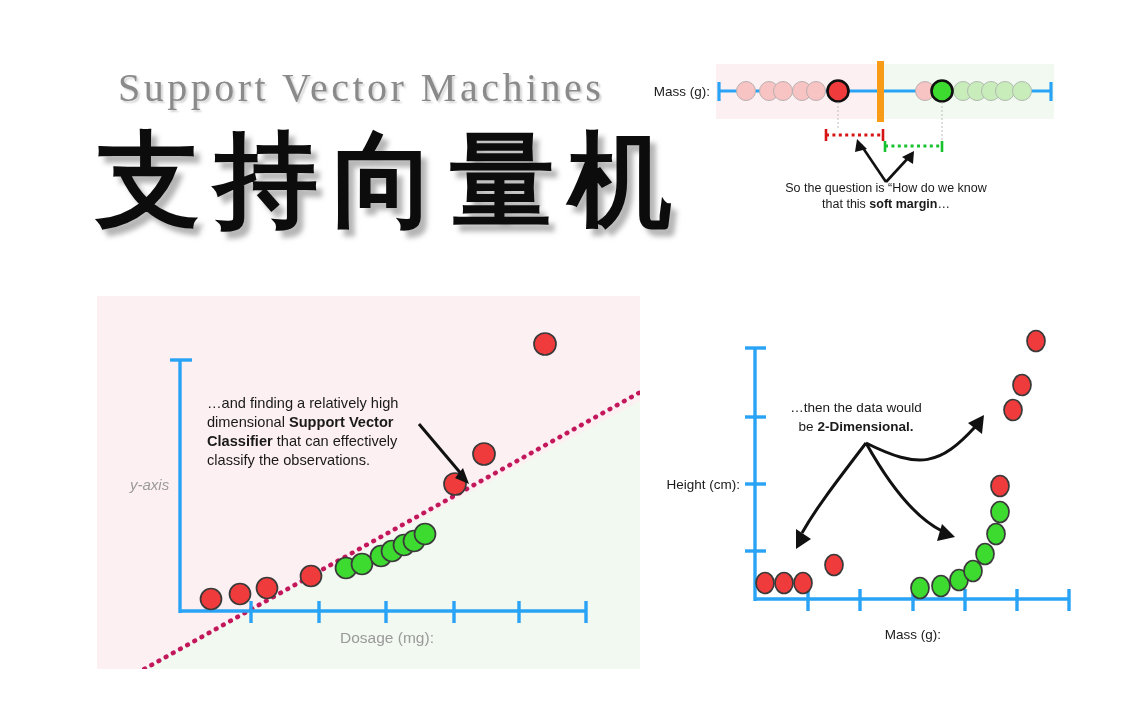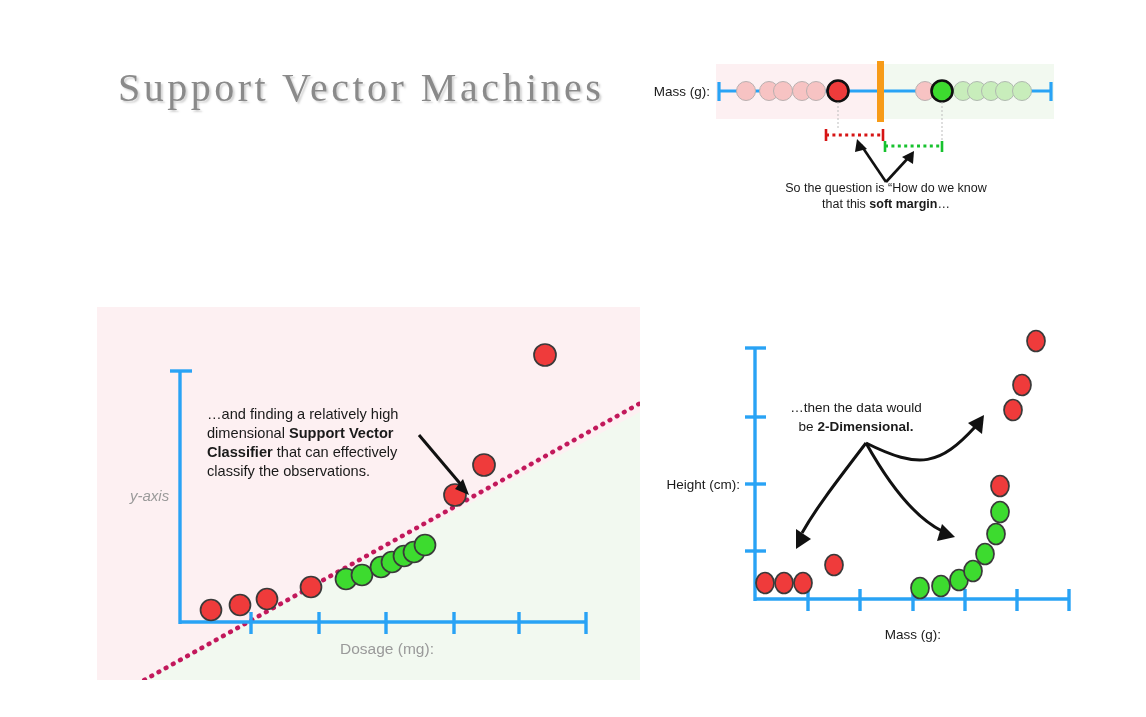--- a/index.html
+++ b/index.html
@@ -35,20 +35,21 @@
   .panel{position:absolute;}
   svg{display:block;overflow:visible;}
   .svgtext{font-family:"Liberation Sans", sans-serif;}
 </style>
 </head>
 <body>
 
 <div class="stage">
 
   <div id="title-en">Support Vector Machines</div>
+  <div id="title-cn">支持向量机</div>
 
   <div class="panel" style="left:652px;top:42px;width:430px;height:190px;">
     <svg width="430" height="190" viewBox="0 0 430 190">
 
       <rect x="64" y="22" width="165" height="55" fill="#fdf0f2"></rect>
       <rect x="229" y="22" width="173" height="55" fill="#f2f9f0"></rect>
 
       <line x1="66" y1="49" x2="400" y2="49" stroke="#29a3f5" stroke-width="3.2"></line>
       <line x1="67" y1="40" x2="67" y2="59" stroke="#29a3f5" stroke-width="3.2"></line>
       <line x1="399" y1="40" x2="399" y2="59" stroke="#29a3f5" stroke-width="3.2"></line>
@@ -100,21 +101,21 @@
 
       <text class="svgtext" x="58" y="54" text-anchor="end" font-size="13.5" fill="#1a1a1a">Mass (g):</text>
 
       <text class="svgtext" x="234" y="150" text-anchor="middle" font-size="12.5" fill="#1a1a1a">So the question is “How do we know</text>
       <text class="svgtext" x="234" y="166" text-anchor="middle" font-size="12.5" fill="#1a1a1a">
         <tspan>that this </tspan><tspan font-weight="bold">soft margin</tspan><tspan>…</tspan>
       </text>
     </svg>
   </div>
 
-  <div class="panel" style="left:97px;top:307px;width:543px;height:373px;">
+  <div class="panel" style="left:97px;top:296px;width:543px;height:373px;">
     <svg width="543" height="373" viewBox="0 0 543 373">
       <defs>
         <clipPath id="clipLeft">
           <rect x="0" y="0" width="543" height="373"></rect>
         </clipPath>
       </defs>
 
       <g clip-path="url(#clipLeft)">
         <rect x="0" y="0" width="543" height="373" fill="#fdf0f2"></rect>
         <polygon points="45,373 543,105 543,373" fill="#f2f9f0"></polygon>

